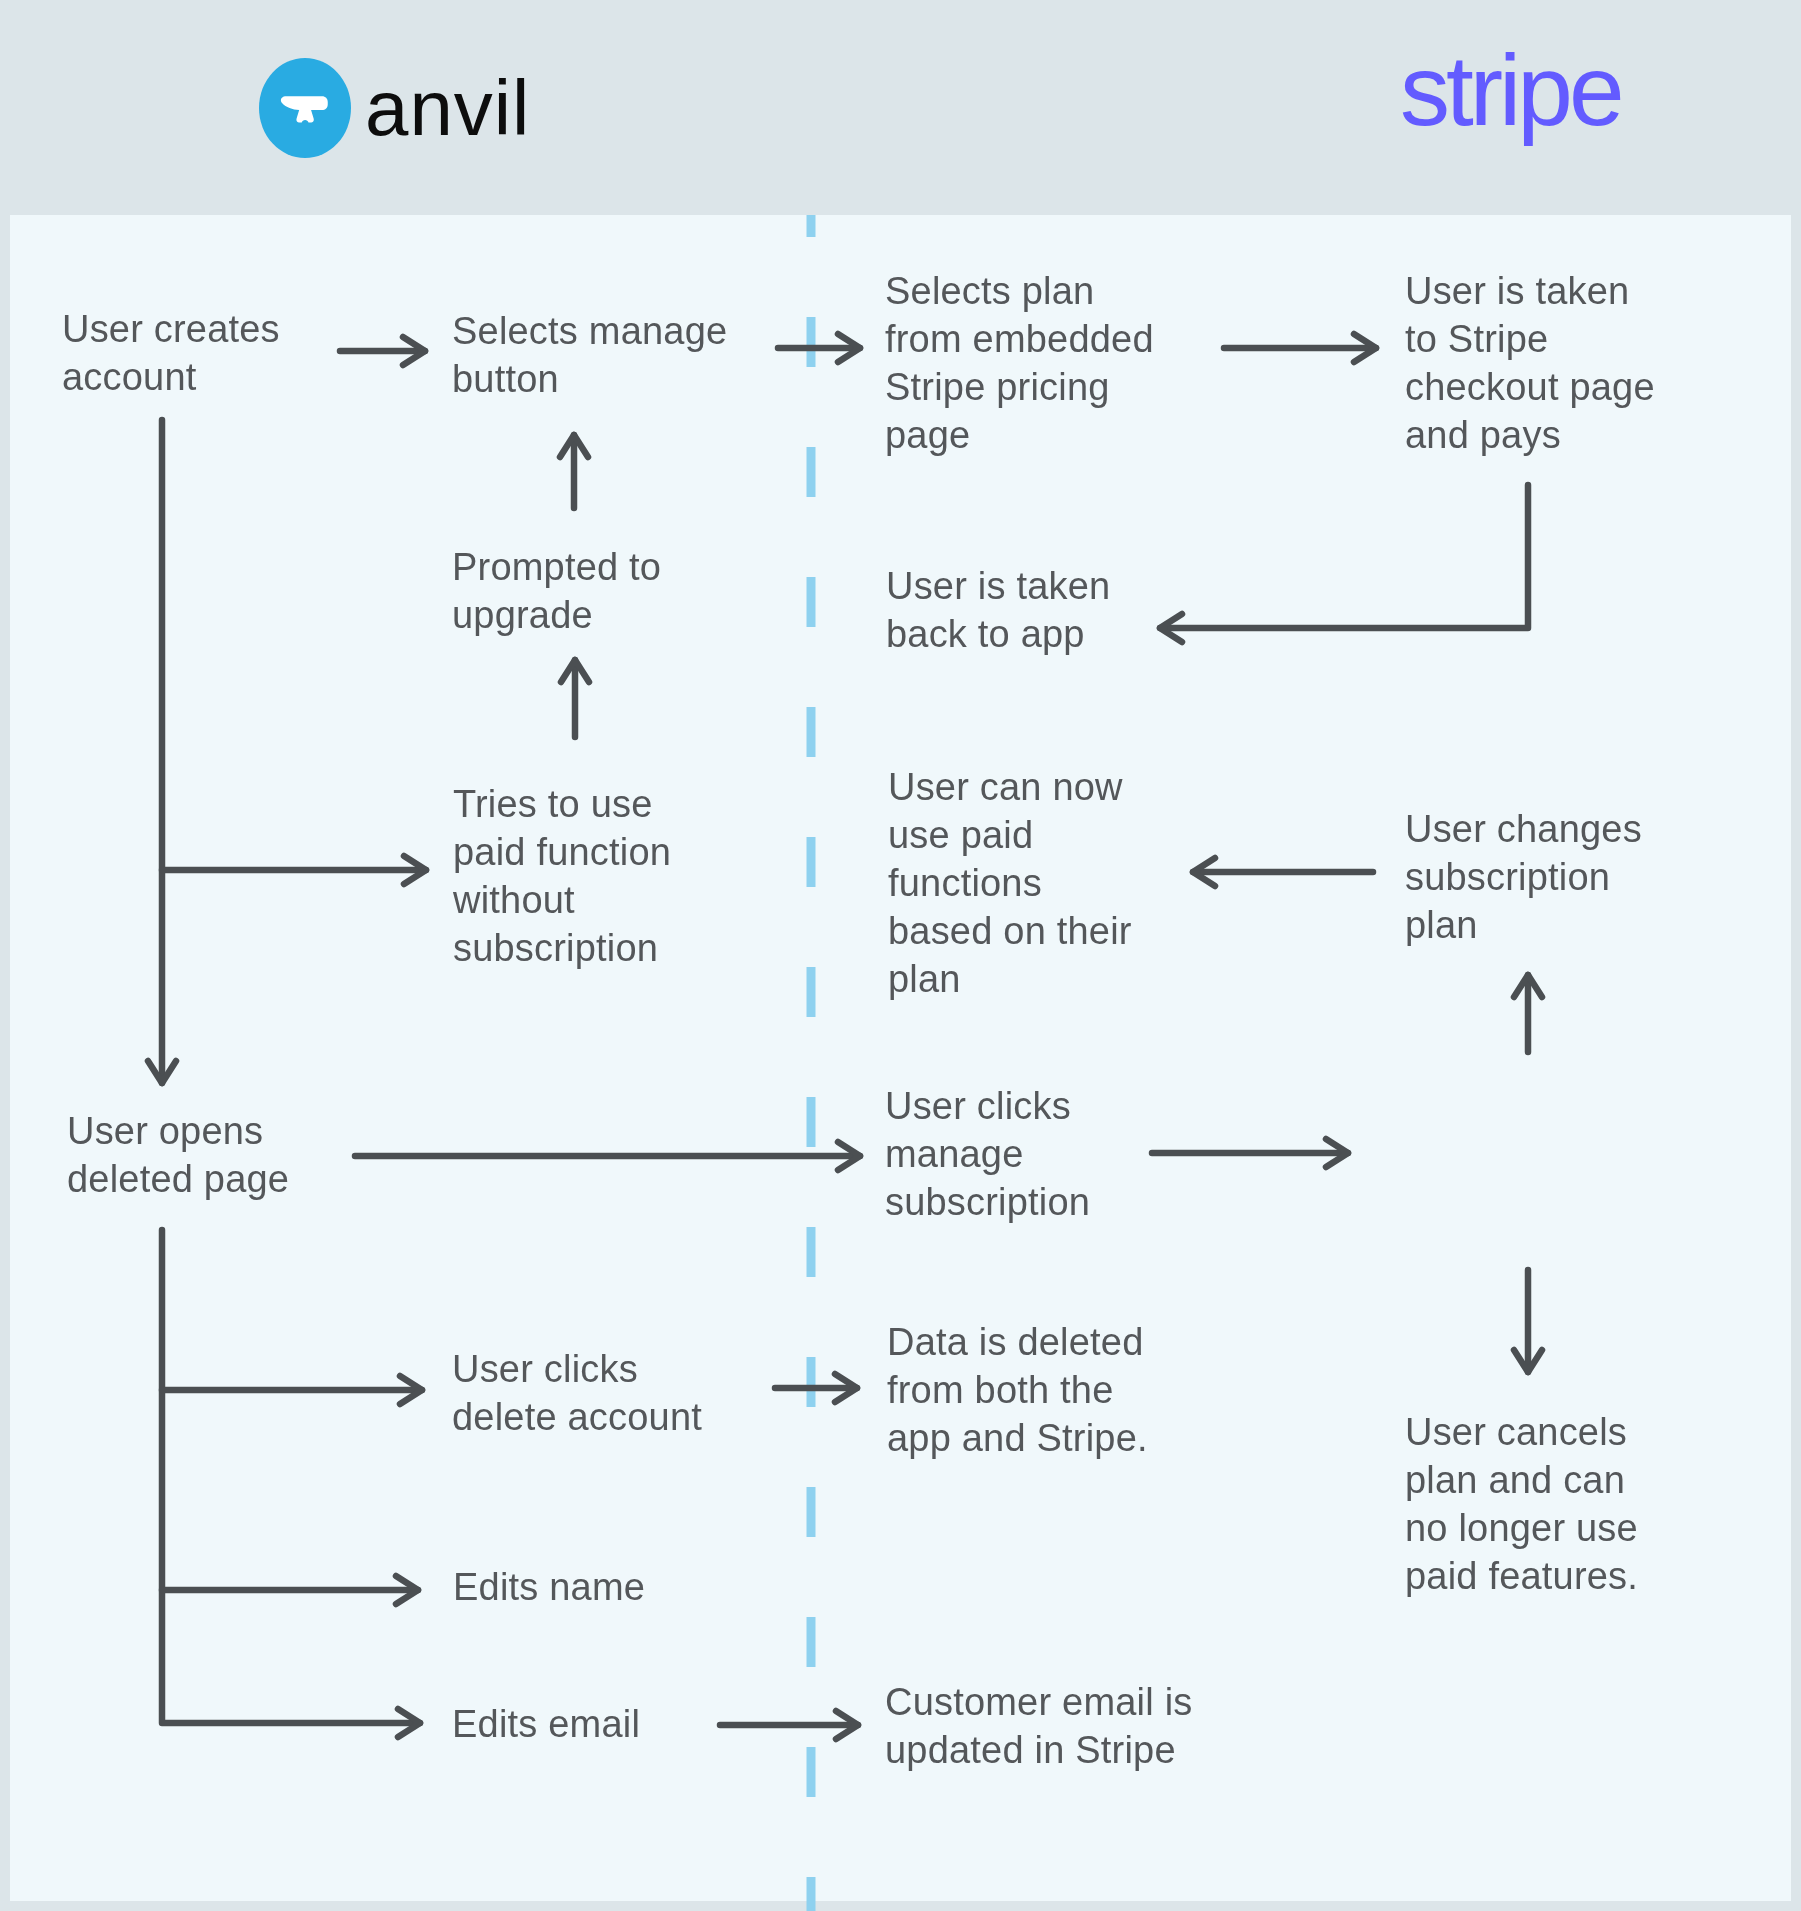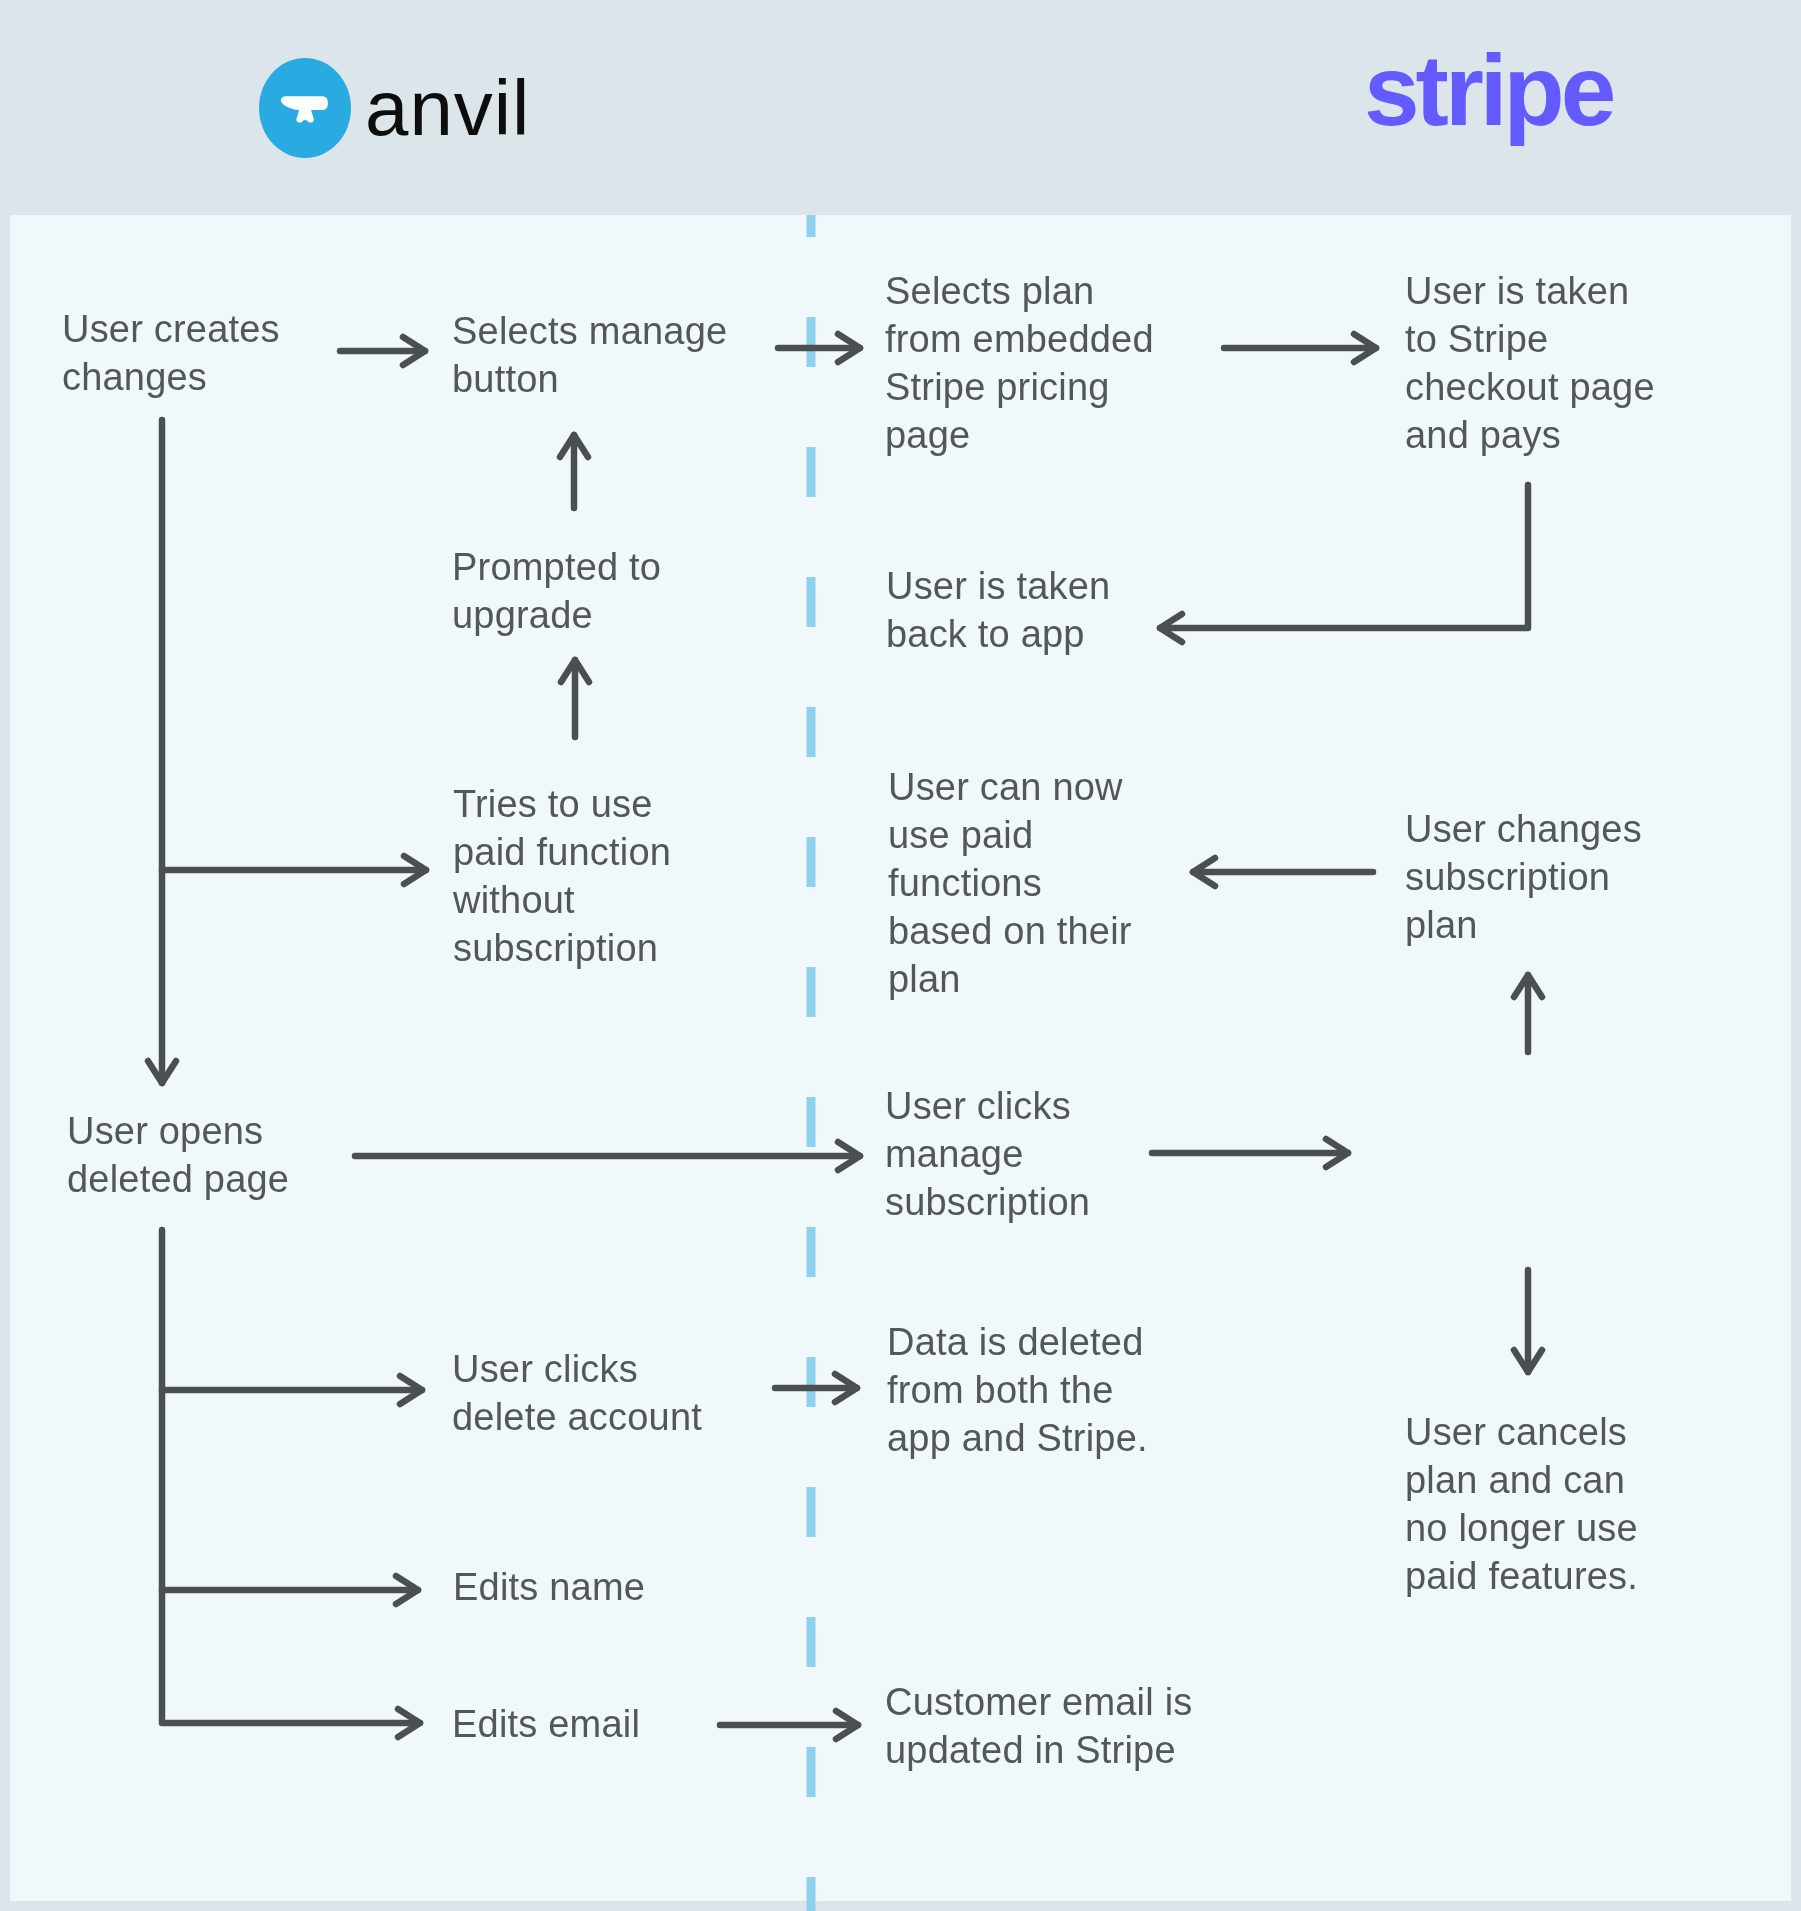--- a/index.html
+++ b/index.html
@@ -30,21 +30,21 @@
   .anvil-logo{position:absolute; left:259px; top:58px; display:flex; align-items:center;}
   .anvil-badge{
     display:flex; align-items:center; justify-content:center;
     width:92px; height:100px; border-radius:50%; background:var(--anvil-blue);
   }
   .anvil-word{
     margin-left:14px; font-size:78px; font-weight:500; color:var(--anvil-text);
     letter-spacing:1px; line-height:100px;
   }
   .stripe-word{
-    position:absolute; left:1364px; top:30px; font-size:100px; font-weight:700;
+    position:absolute; left:1400px; top:30px; font-size:100px; font-weight:400;
     letter-spacing:-4px; color:var(--stripe-purple); line-height:120px;
   }
 </style>
 </head>
 <body>
 
 <div class="canvas">
 
   <div class="header">
     <div class="anvil-logo">
@@ -83,21 +83,21 @@
     <path d="M1528 1270 V1372" marker-end="url(#arr)"></path>
     <path d="M355 1156 H860" marker-end="url(#arr)"></path>
     <path d="M162 1230 V1723 H420" marker-end="url(#arr)"></path>
     <path d="M162 1390 H422" marker-end="url(#arr)"></path>
     <path d="M162 1590 H418" marker-end="url(#arr)"></path>
     <path d="M775 1388 H857" marker-end="url(#arr)"></path>
     <path d="M720 1725 H858" marker-end="url(#arr)"></path>
   </svg>
 
   <div class="node" style="left:62px;top:305px">User creates
-changes</div>
+account</div>
   <div class="node" style="left:452px;top:307px">Selects manage
 button</div>
   <div class="node" style="left:452px;top:543px">Prompted to
 upgrade</div>
   <div class="node" style="left:453px;top:780px">Tries to use
 paid function
 without
 subscription</div>
   <div class="node" style="left:885px;top:267px">Selects plan
 from embedded

